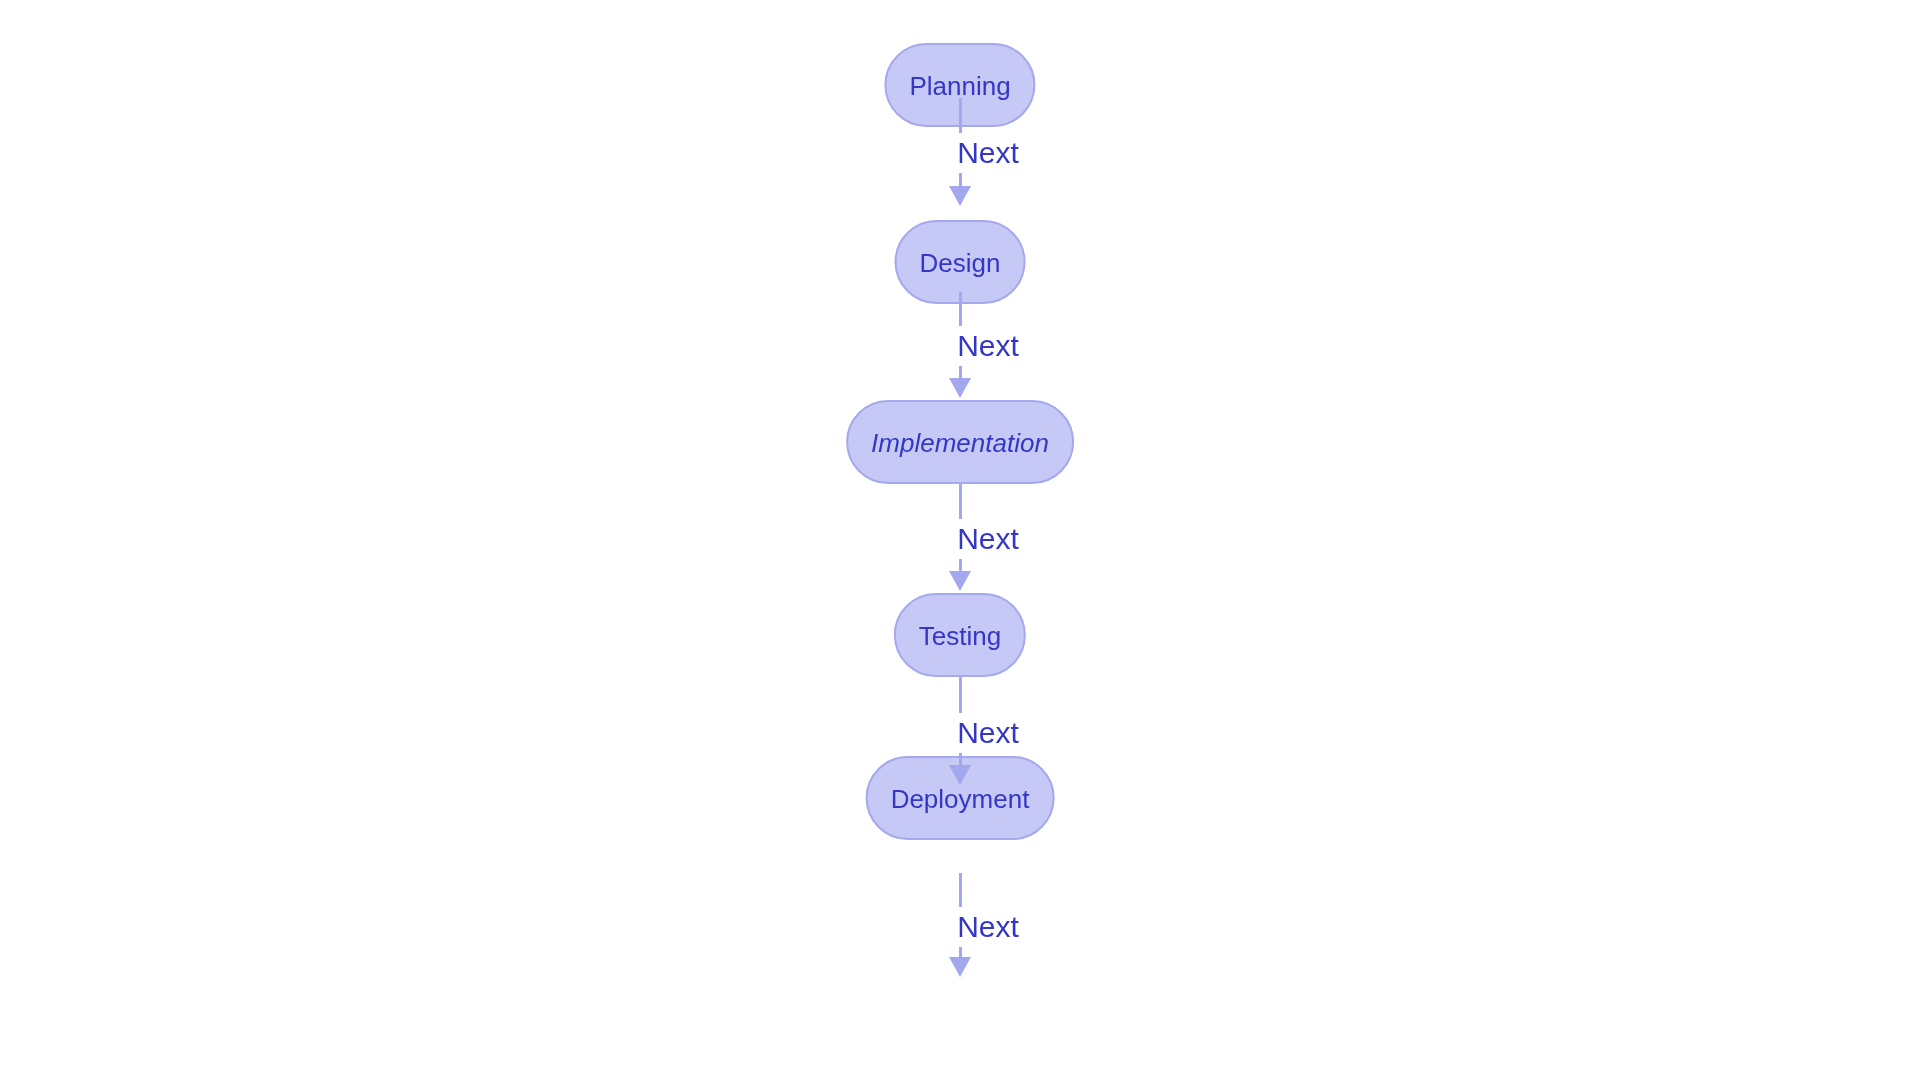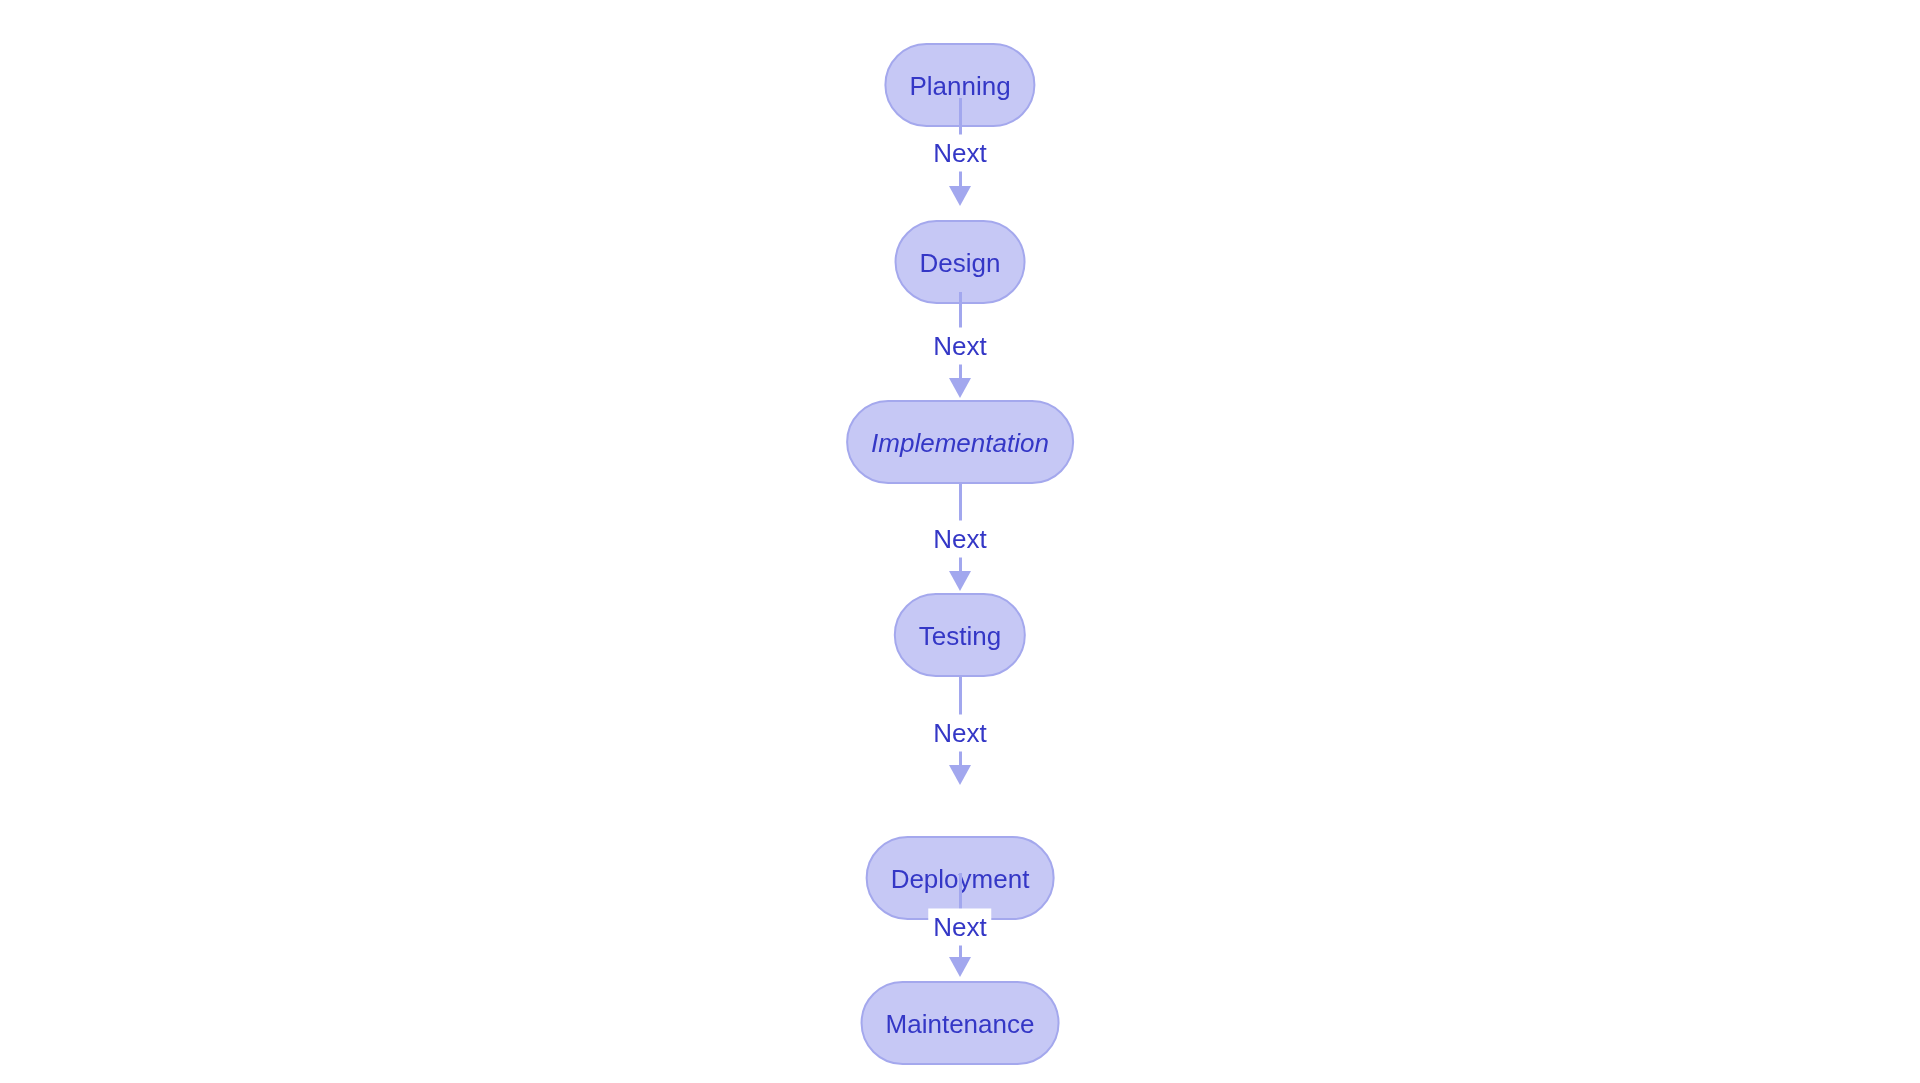--- a/index.html
+++ b/index.html
@@ -28,21 +28,21 @@
     border-radius: 44px;
     color: var(--text-color, #3437c6);
     font-size: 26px;
     white-space: nowrap;
     text-align: center;
   }
   .n0 { top: 56px; margin-top: 29px; }
   .n1 { top: 262px; }
   .n2 { top: 442px; font-style: italic; }
   .n3 { top: 635px; }
-  .n4 { top: 878px; text-align: right; }
+  .n4 { top: 798px; text-align: right; }
   .n5 { top: 1023px; }
 
   .edge-line {
     position: absolute;
     left: 958.5px;
     width: 3px;
     background: var(--arrow-color, #a2a7ee);
   }
   .el0 { top: 98px;  height: 88px; }
   .el1 { top: 292px; height: 86px; }
@@ -61,45 +61,44 @@
     border-top: 20px solid var(--arrow-color, #a2a7ee);
   }
   .ah0 { top: 186px; }
   .ah1 { top: 378px; }
   .ah2 { top: 571px; }
   .ah3 { top: 765px; }
   .ah4 { top: 957px; }
 
   .edge-label {
     position: absolute;
-    left: 960px;
+    left: 988px;
     transform: translate(-50%, -50%);
     background: var(--background, #ffffff);
     padding: 3px 5px;
     color: var(--text-color, #3437c6);
-    font-size: 26px;
+    font-size: 30px;
     white-space: nowrap;
   }
   .lab0 { top: 153px; }
   .lab1 { top: 346px; }
   .lab2 { top: 539px; }
   .lab3 { top: 733px; }
   .lab4 { top: 927px; }
 </style>
 </head>
 <body>
 
 <div class="canvas">
 
   <div class="node n0">Planning</div>
   <div class="node n1">Design</div>
   <div class="node n2">Implementation</div>
   <div class="node n3">Testing</div>
   <div class="node n4">Deployment</div>
-  <div class="node n5">Maintenance</div>
 
   <div class="edge-line el0"></div>
   <div class="arrowhead ah0"></div>
   <div class="edge-label lab0">Next</div>
 
   <div class="edge-line el1"></div>
   <div class="arrowhead ah1"></div>
   <div class="edge-label lab1">Next</div>
 
   <div class="edge-line el2"></div>

